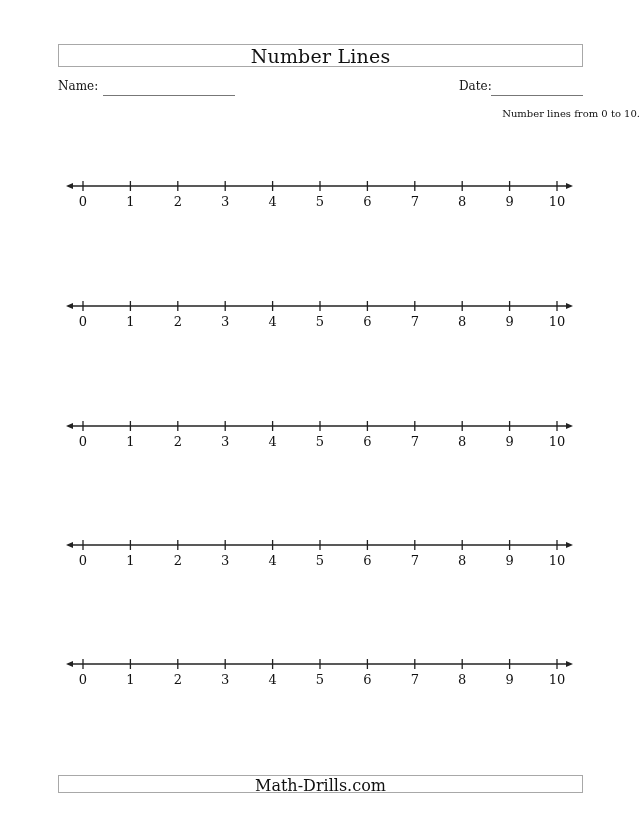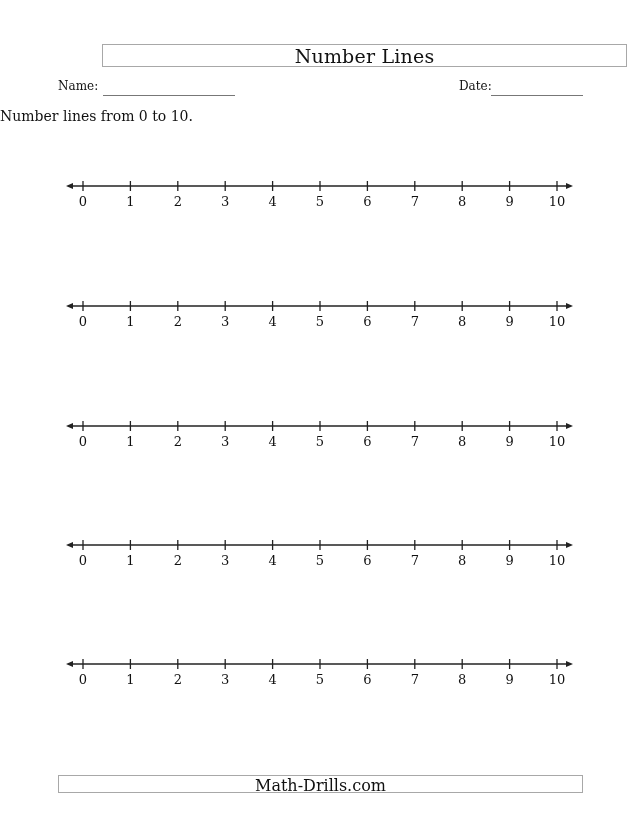--- a/index.html
+++ b/index.html
@@ -1,23 +1,23 @@
 <!DOCTYPE html>
 <html><head>
 <meta charset="utf-8">
 <style>
   html, body { margin: 0; padding: 0; background: #ffffff; }
   body { width: 640px; height: 828px; position: relative; overflow: hidden;
          font-family: "DejaVu Serif", "Liberation Serif", serif; color: #111; }
   .title-box { position: absolute; left: 58px; top: 44px; width: 523px; height: 21px;
-               border: 1px solid #a8a8a8; text-align: center; margin-left: 44px; }
+               border: 1px solid #a8a8a8; text-align: center; }
   .title-box span { font-size: 19px; line-height: 22px; letter-spacing: 0.2px; }
   .label { position: absolute; font-size: 12px; }
   .blank { position: absolute; border-bottom: 1px solid #777; height: 0; }
-  .subtitle { position: absolute; left: 0; width: 640px; top: 108px; text-align: left; font-size: 14px; }
+  .subtitle { position: absolute; left: 0; width: 640px; top: 108px; text-align: right; font-size: 10px; }
   .nl { position: absolute; left: 0; width: 640px; height: 40px; }
   .nl svg { position: absolute; left: 0; top: 0; }
   .footer-box { position: absolute; left: 58px; top: 775px; width: 523px; height: 16px;
                 border: 1px solid #a8a8a8; text-align: center; }
   .footer-box span { font-size: 16px; line-height: 16px; }
 </style>
 </head>
 <body>
 
 <div class="title-box">

